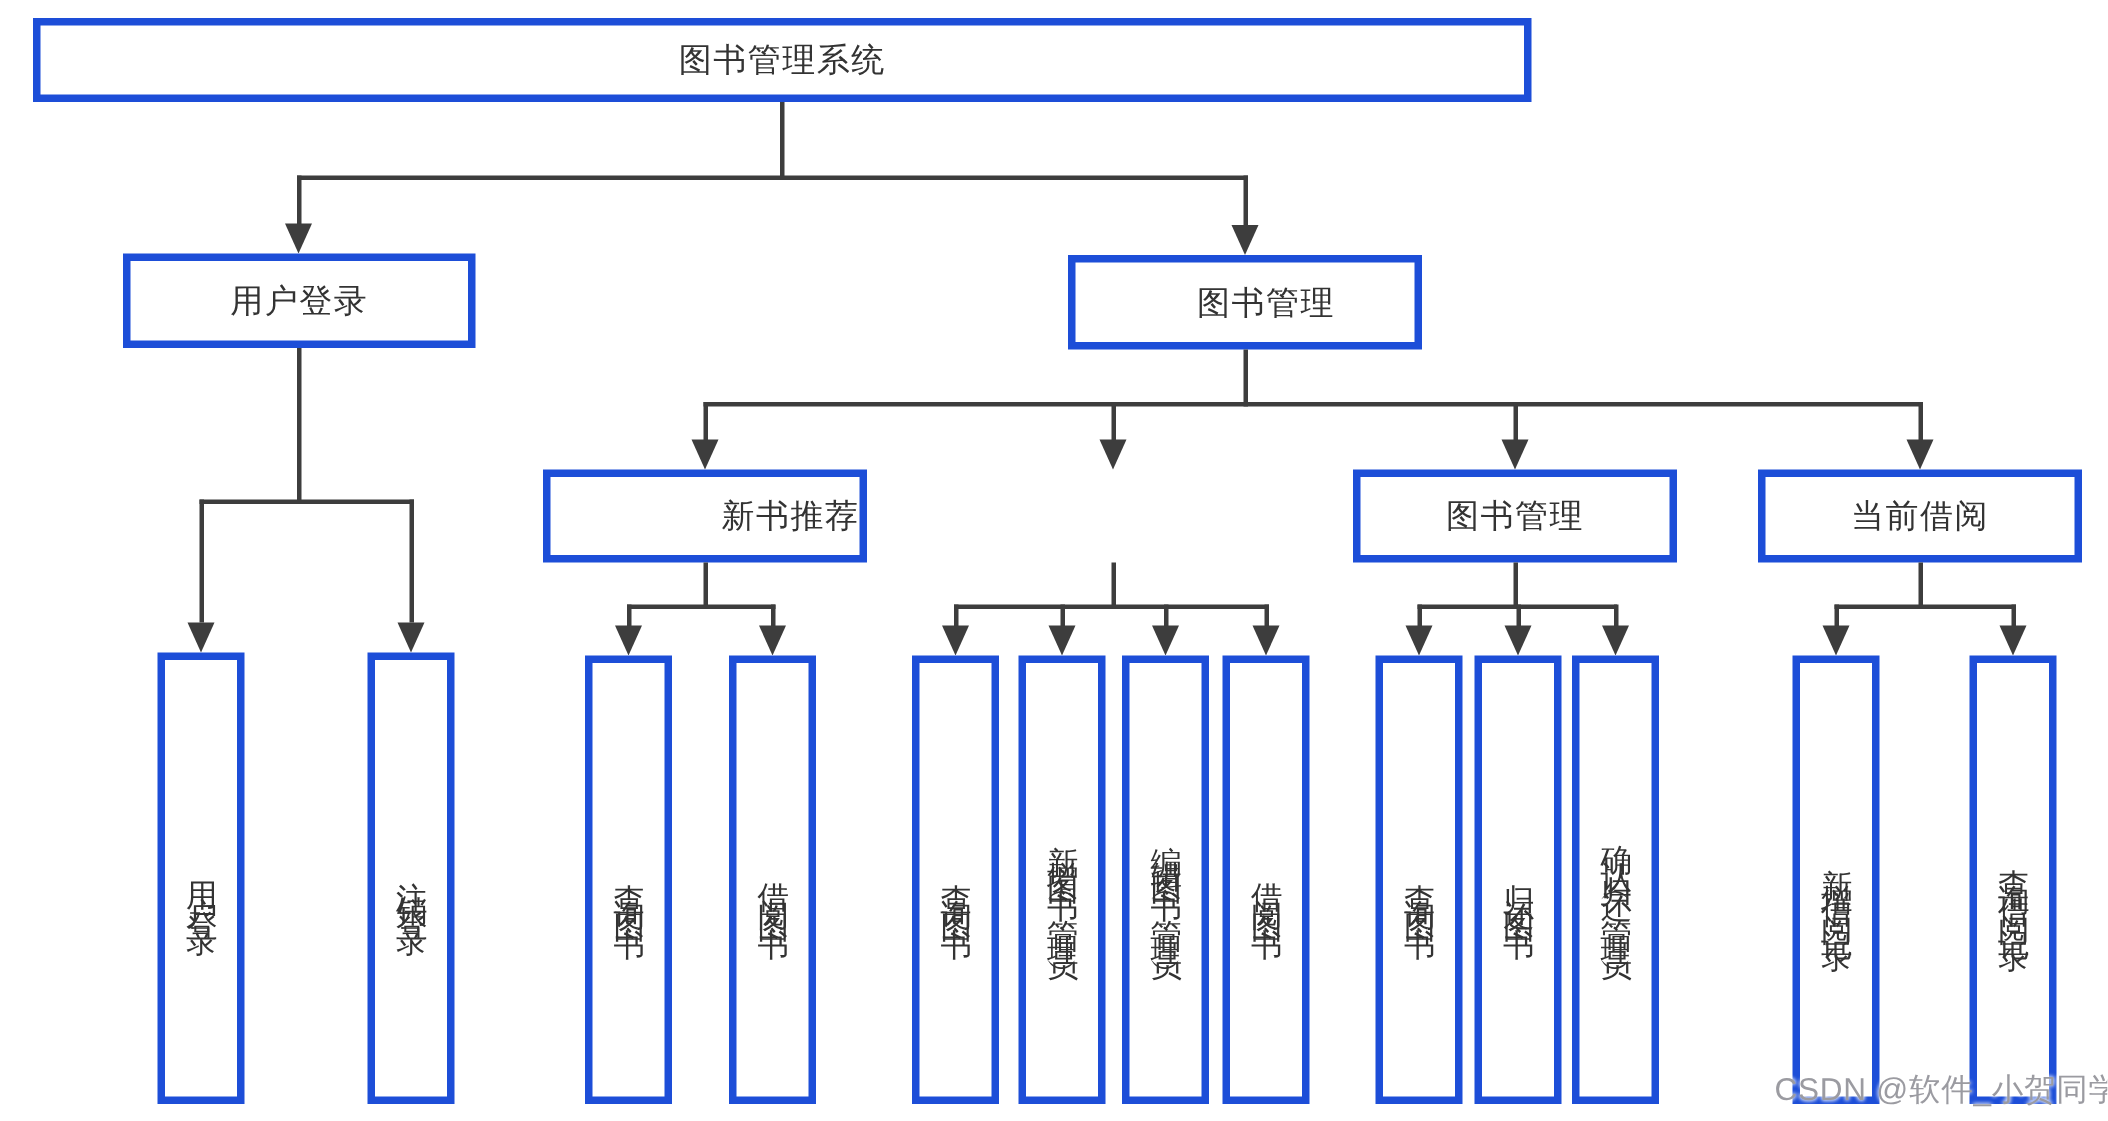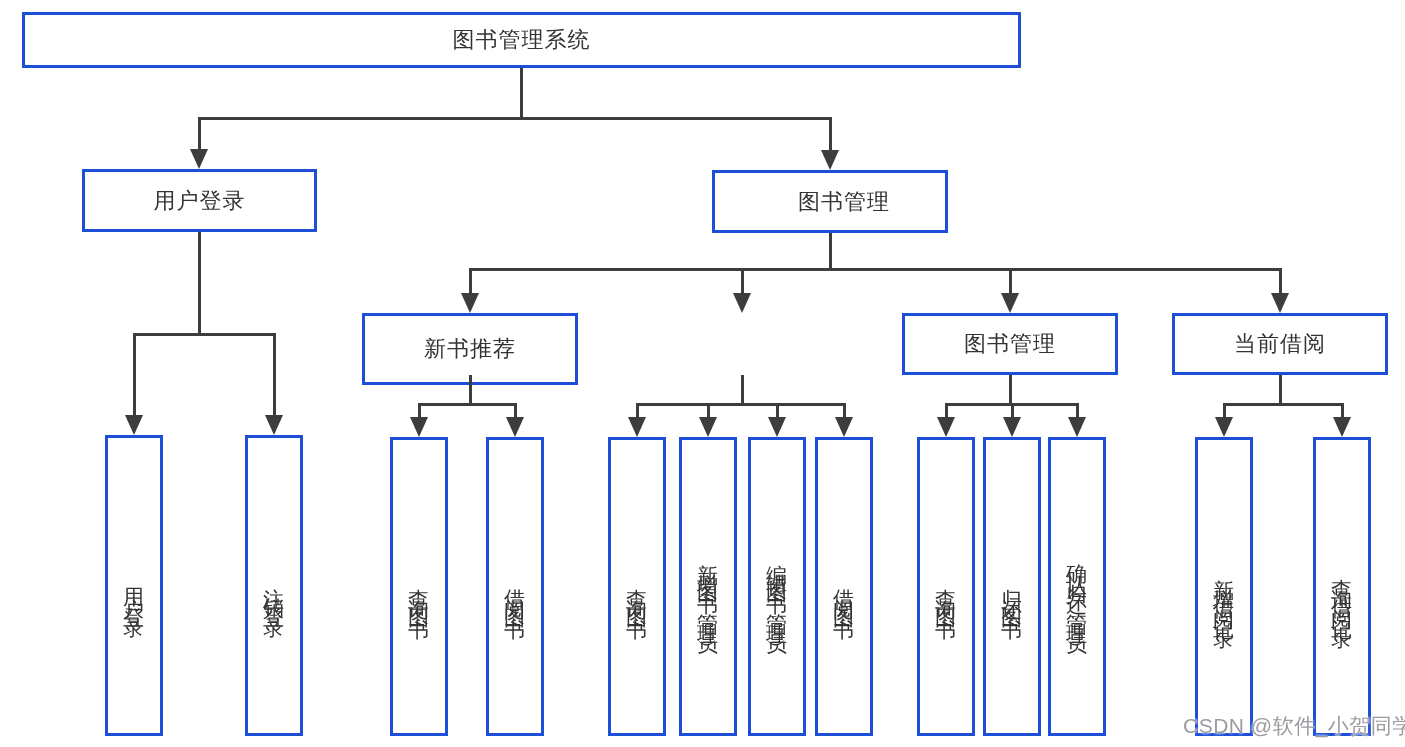--- a/index.html
+++ b/index.html
@@ -4,21 +4,21 @@
 <style>
   html,body { margin:0; padding:0; background:#ffffff; }
   body { font-family: "Liberation Sans", "DejaVu Sans", sans-serif; }
   .canvas {
     position:relative; width:1405px; height:747px; background:#ffffff;
     overflow:hidden;
   }
   
   .n {
     position:absolute; box-sizing:border-box;
-    border:3px solid #1d4ed8; background:#ffffff;
+    border:5px solid #1d4ed8; background:#ffffff;
     display:flex; align-items:center; justify-content:center;
     color:#333333; font-size:22px; letter-spacing:1px;
   }
   
   .v { font-size:21px; letter-spacing:0; }
   .v .t {
     writing-mode:vertical-rl; text-orientation:mixed;
     letter-spacing:10px; margin-bottom:-10px; line-height:1;
     white-space:nowrap;
   }
@@ -69,21 +69,21 @@
   <div class="hl" style="left:469px; top:268px; width:813px;"></div>
   <div class="vl" style="left:469px; top:268px; height:27px;"></div>
   <div class="ar" style="left:461px; top:293px;"></div>
   <div class="vl" style="left:741px; top:268px; height:27px;"></div>
   <div class="ar" style="left:733px; top:293px;"></div>
   <div class="vl" style="left:1009px; top:268px; height:27px;"></div>
   <div class="ar" style="left:1001px; top:293px;"></div>
   <div class="vl" style="left:1279px; top:268px; height:27px;"></div>
   <div class="ar" style="left:1271px; top:293px;"></div>
 
-  <div class="n" style="left:362px; top:313px; width:216px; height:72px;">
+  <div class="n" style="left:362px; top:313px; width:216px; height:62px;justify-content:flex-end;">
     <span>新书推荐</span>
   </div>
   <div class="n" style="left:902px; top:313px; width:216px; height:62px;">
     <span>图书管理</span>
   </div>
   <div class="n" style="left:1172px; top:313px; width:216px; height:62px;">
     <span>当前借阅</span>
   </div>
 
   <div class="vl" style="left:469px; top:375px; height:31px;"></div>

